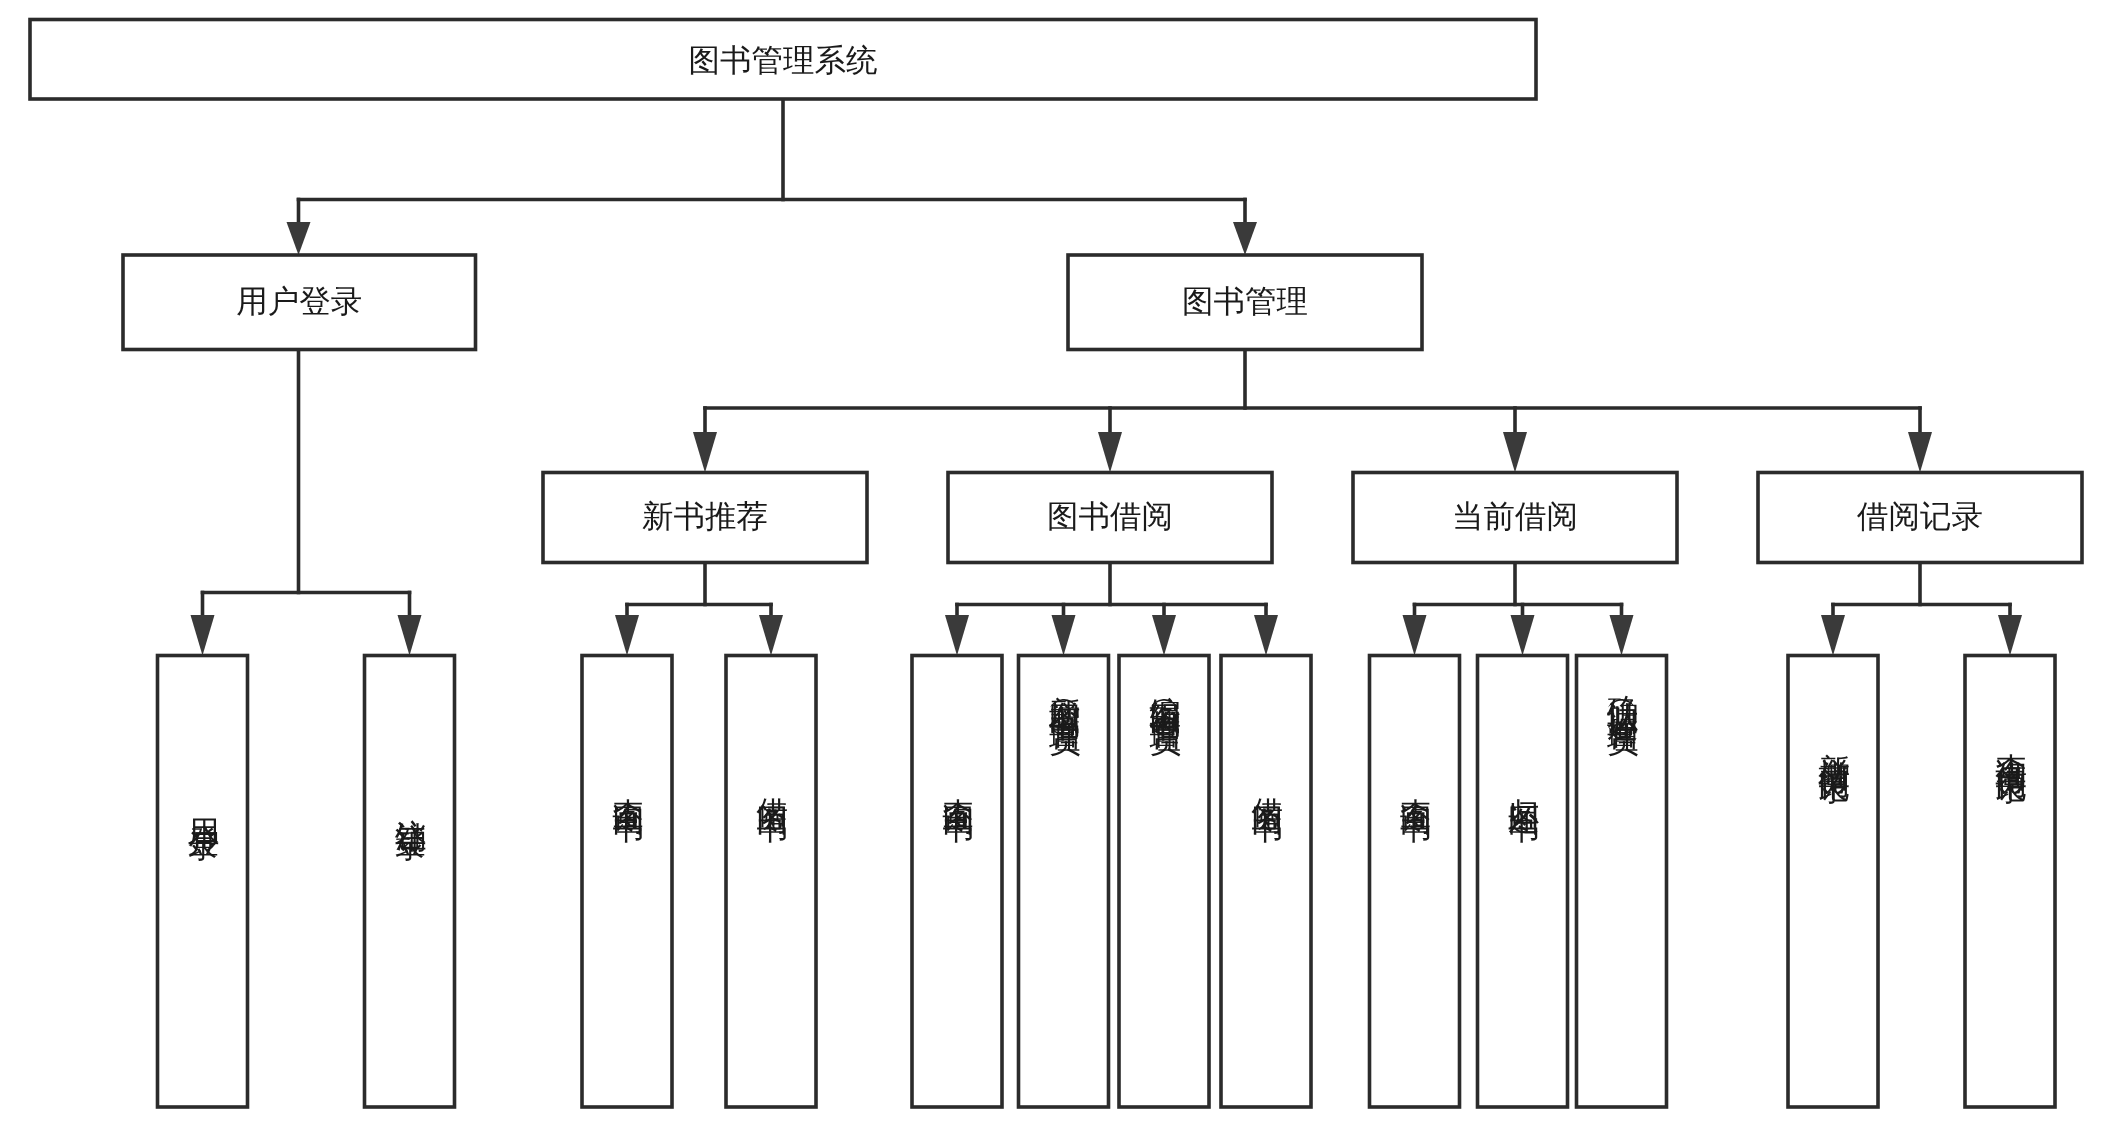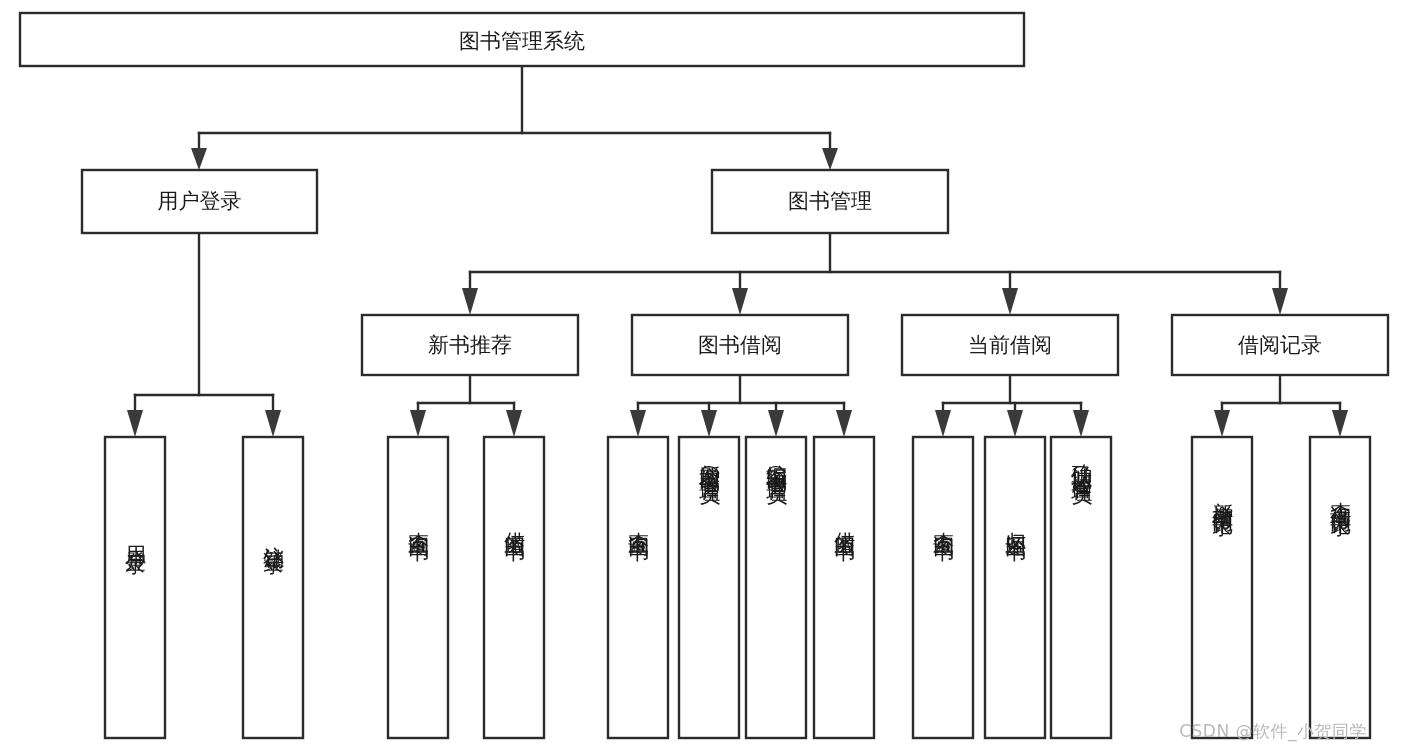--- a/index.html
+++ b/index.html
@@ -238,15 +238,14 @@
   <div class="leaf-label-wrap" style="left:1051px; top:447px; width:60px;">
     <span class="leaf-label">确认归还（管理员）</span>
   </div>
   <div class="leaf-label-wrap" style="left:1192px; top:485px; width:60px;">
     <span class="leaf-label">新增借阅记录</span>
   </div>
   <div class="leaf-label-wrap" style="left:1310px; top:485px; width:60px;">
     <span class="leaf-label">查询借阅记录</span>
   </div>
 
-  <div class="watermark">CSDN @软件_小贺同学</div>
 
 </div>
 
 </body></html>

